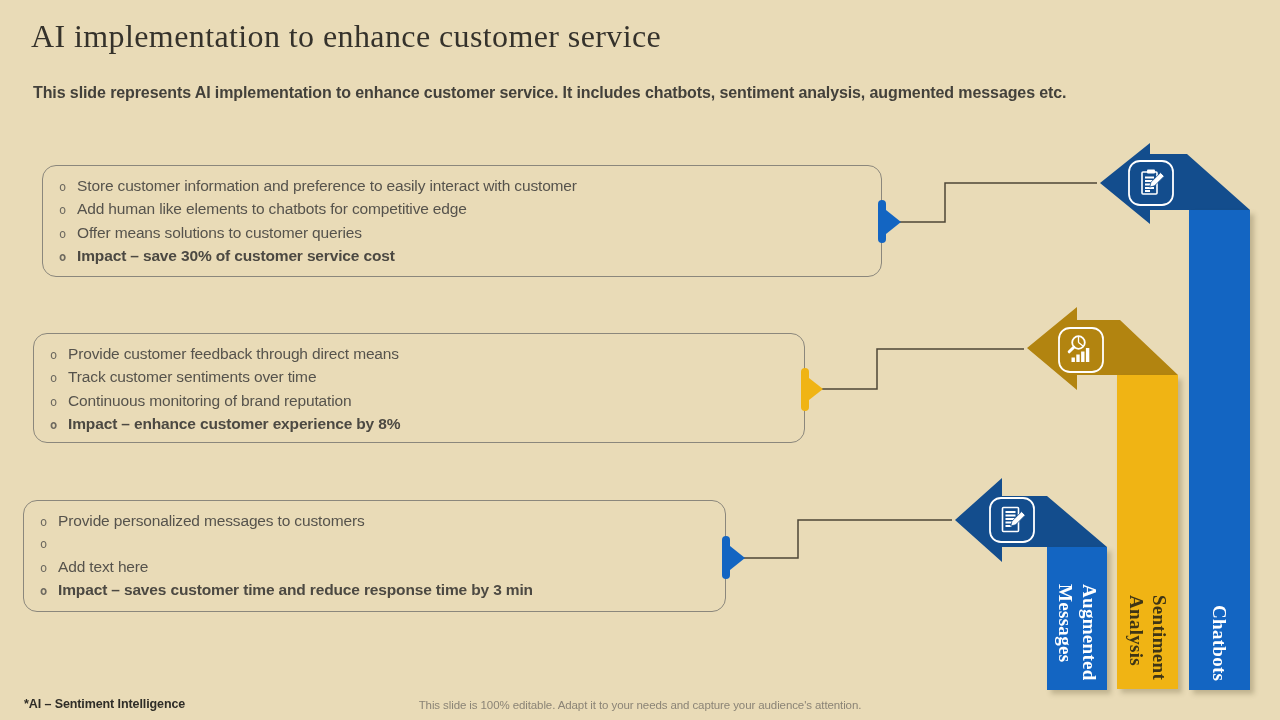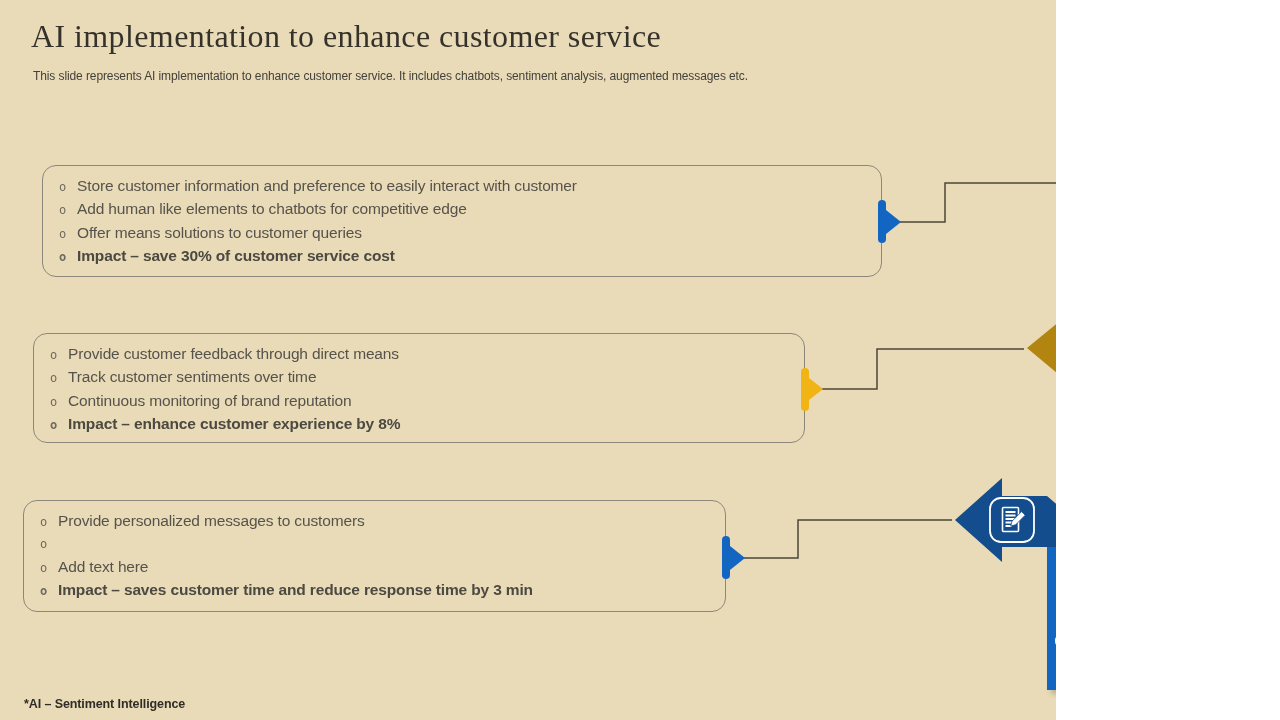--- a/index.html
+++ b/index.html
@@ -1,28 +1,28 @@
 <!DOCTYPE html>
 <html><head>
 <meta charset="utf-8">
 <style>
   html,body{margin:0;padding:0;}
   .slide{
-    position:relative;width:1056px;height:720px;overflow:hidden;
+    position:relative;width:1280px;height:720px;overflow:hidden;
     background:#e9dbb7;
     font-family:"Liberation Sans",sans-serif;
   }
   .title{
     position:absolute;left:31px;top:18px;
     font-family:"Liberation Serif",serif;font-weight:400;
     font-size:32px;color:#35322b;letter-spacing:.4px;white-space:nowrap;
   }
   .subtitle{
-    position:absolute;left:33px;top:69px;
-    font-size:12px;color:#43413b;letter-spacing:-.1px;white-space:nowrap;
+    position:absolute;left:33px;top:84px;
+    font-size:16px;color:#43413b;letter-spacing:-.1px;white-space:nowrap;font-weight:bold;
   }
   .box{
     position:absolute;border:1.4px solid #8b877c;border-radius:14px;
     box-sizing:border-box;background:transparent;
   }
   .box ul{list-style:none;margin:0;padding:9px 10px 0 16px;}
   .box li{
     display:flex;align-items:baseline;
     font-size:15.5px;line-height:22.4px;color:#56534c;letter-spacing:-.15px;
     white-space:nowrap;
@@ -200,14 +200,15 @@
   <div class="badge" id="icon-augmented">
     <svg width="48" height="48" viewBox="0 0 48 48">
       <rect x="2" y="2" width="44" height="44" rx="11" fill="none" stroke="#fff" stroke-width="1.8"></rect>
       <rect x="14.5" y="11.5" width="16" height="24" rx="1" fill="none" stroke="#fff" stroke-width="1.6"></rect>
       <path d="M17.5 16 h10 M17.5 19.5 h10 M17.5 23 h10 M17.5 26.5 h10 M17.5 30 h6" stroke="#fff" stroke-width="1.9"></path>
       <path d="M33.6 15.6 l3.6 3.6 -9.6 9.6 -4.9 1.3 1.3 -4.9 z" fill="#fff" stroke="#134d8d" stroke-width="0.8"></path>
     </svg>
   </div>
 
   <div class="footnote">*AI – Sentiment Intelligence</div>
+  <div class="footer-note">This slide is 100% editable. Adapt it to your needs and capture your audience's attention.</div>
 
 </div>
 
 </body></html>

